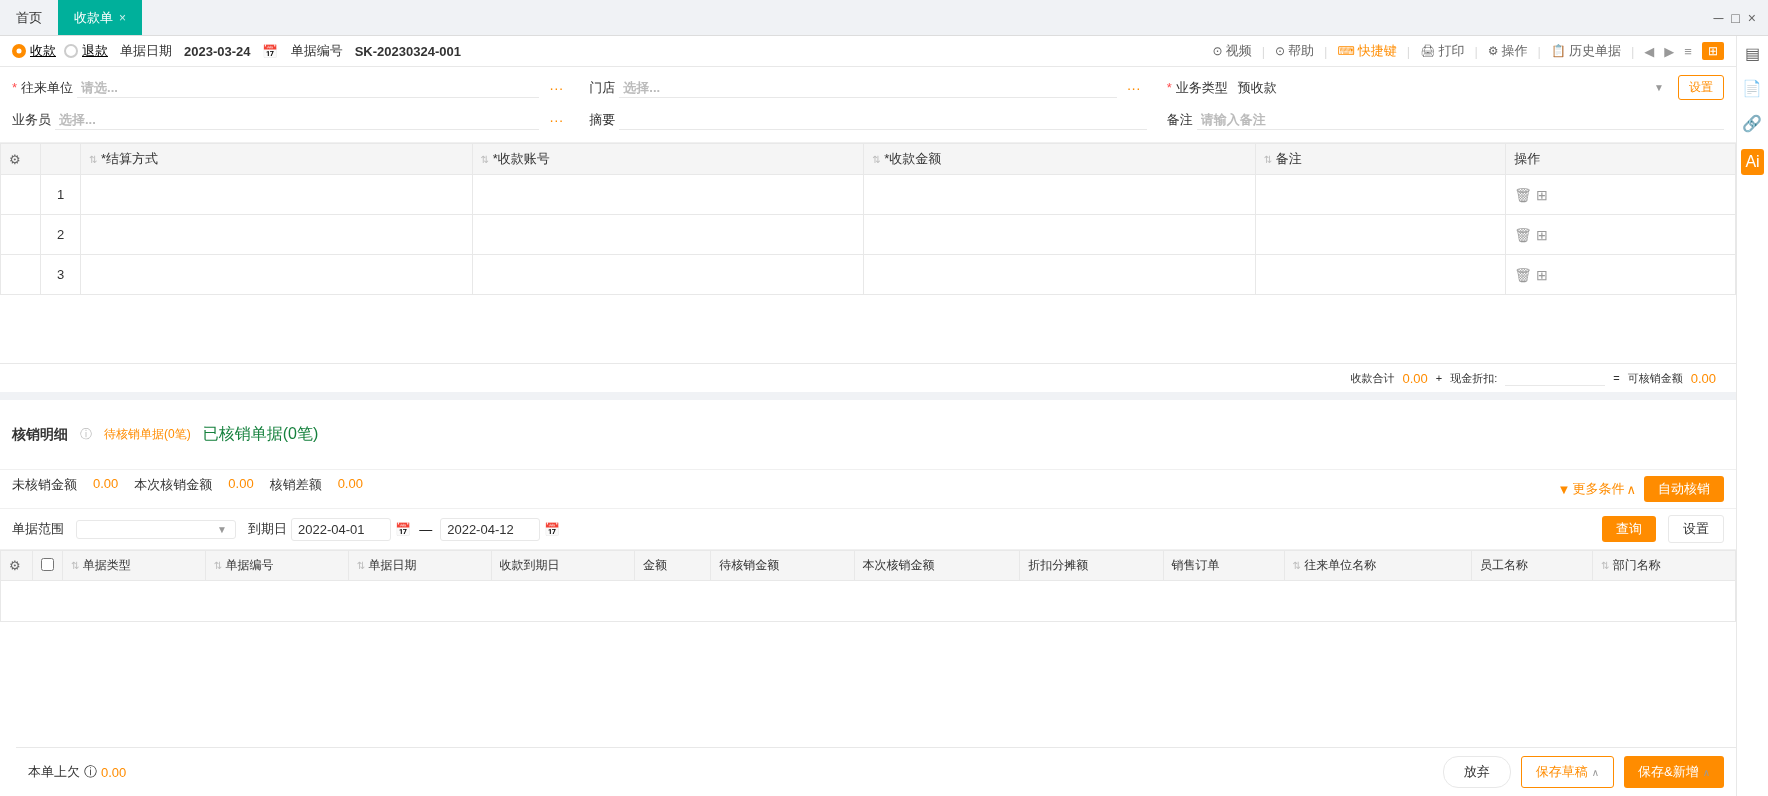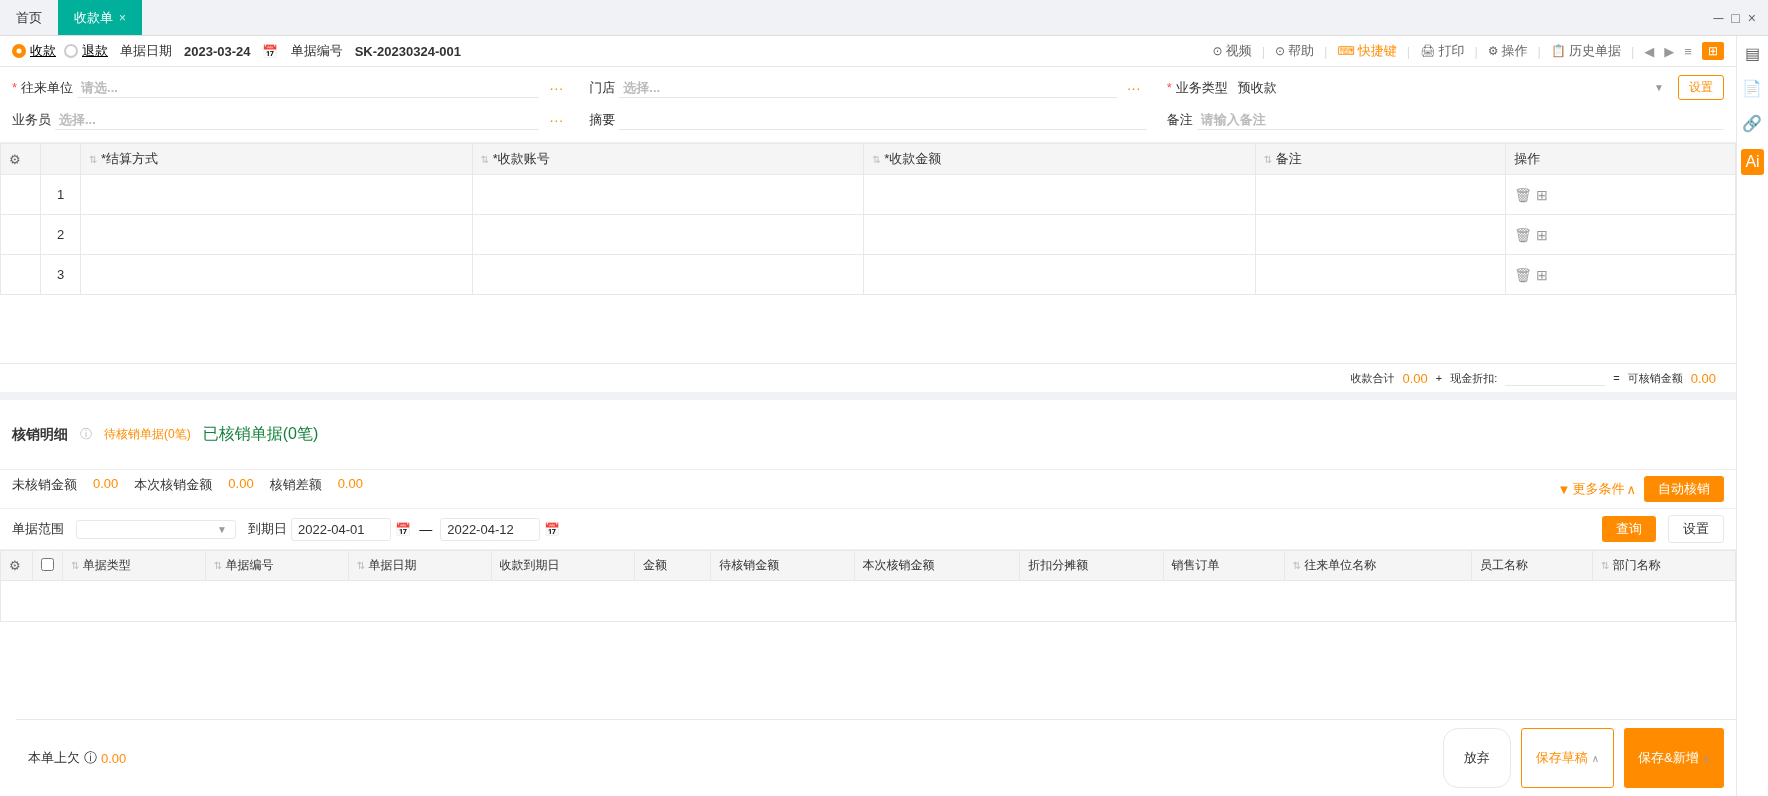--- a/index.html
+++ b/index.html
@@ -157,21 +157,21 @@
     }
     .bottom-info { color: #333; display: flex; align-items: center; gap: 4px; }
     .bottom-info-val { color: #ff8c00; font-weight: 500; }
     .bottom-right { margin-left: auto; display: flex; gap: 10px; }
     .btn-discard {
       border: 1px solid #e8e8e8; background: #fff; color: #333;
       padding: 6px 20px; border-radius: 15px; cursor: pointer; font-size: 13px;
     }
     .btn-draft {
       border: 1px solid #ff8c00; background: #fff; color: #ff8c00;
-      padding: 20px 14px; border-radius: 3px; cursor: pointer; font-size: 13px;
+      padding: 6px 14px; border-radius: 3px; cursor: pointer; font-size: 13px;
       display: flex; align-items: center; gap: 4px;
     }
     .btn-save {
       background: #ff8c00; color: #fff; border: none;
       padding: 6px 14px; border-radius: 3px; cursor: pointer; font-size: 13px;
       display: flex; align-items: center; gap: 4px;
     }
 
     
     .right-sidebar {

